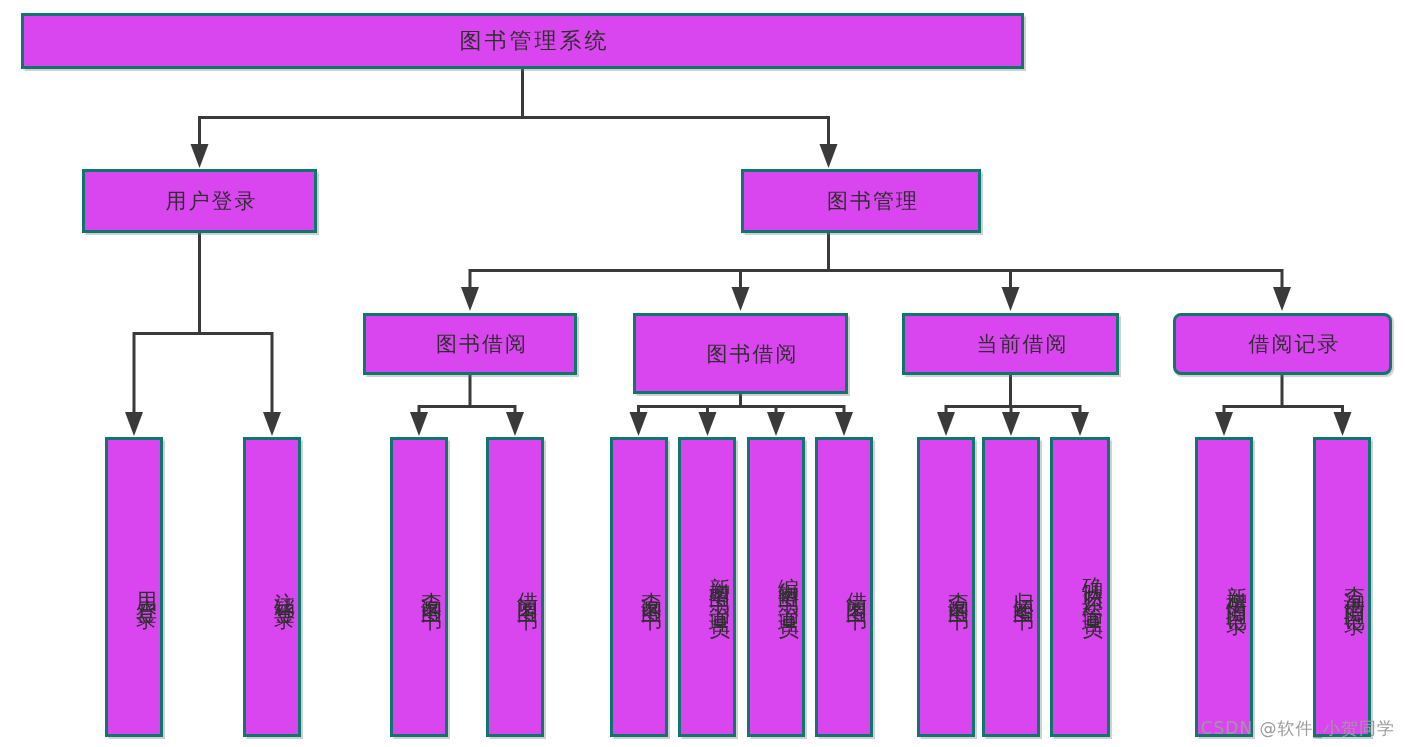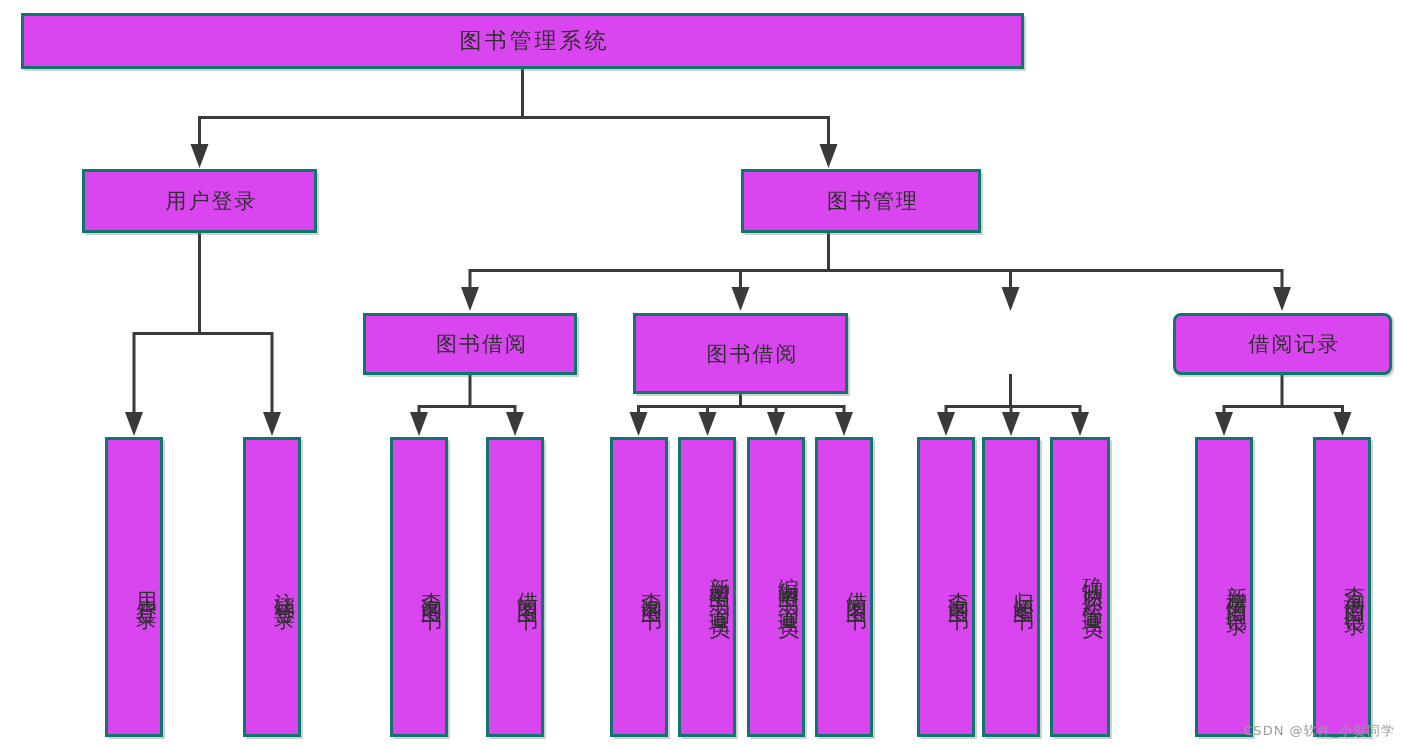--- a/index.html
+++ b/index.html
@@ -52,21 +52,21 @@
     writing-mode: vertical-rl;
     font-size: 21px;
     letter-spacing: 6px;
     color: #2f2f2f;
     line-height: 1;
   }
   .watermark {
     position: absolute;
     right: 10px;
     bottom: 7px;
-    font-size: 13px;
+    font-size: 17px;
     color: #9c9c9c;
     letter-spacing: 1px;
     z-index: 3;
     white-space: nowrap;
   }
 </style>
 </head>
 <body>
 
 <div class="canvas">
@@ -136,20 +136,23 @@
   <div class="node hbox" style="left:741px; top:169px; width:240px; height:64px;">
     <span>图书管理</span>
   </div>
 
   <div class="node hbox" style="left:363px; top:313px; width:214px; height:62px;">
     <span>图书借阅</span>
   </div>
   <div class="node hbox" style="left:633px; top:313px; width:215px; height:81px;text-align:center;">
     <span>图书借阅</span>
   </div>
+  <div class="node hbox" style="left:902px; top:313px; width:217px; height:62px;">
+    <span>当前借阅</span>
+  </div>
   <div class="node hbox" style="left:1173px; top:313px; width:219px; height:62px;border-radius:8px;">
     <span>借阅记录</span>
   </div>
 
   <div class="node vbox" style="left:105px;">
     <span>用户登录</span>
   </div>
   <div class="node vbox" style="left:243px;">
     <span>注销登录</span>
   </div>

